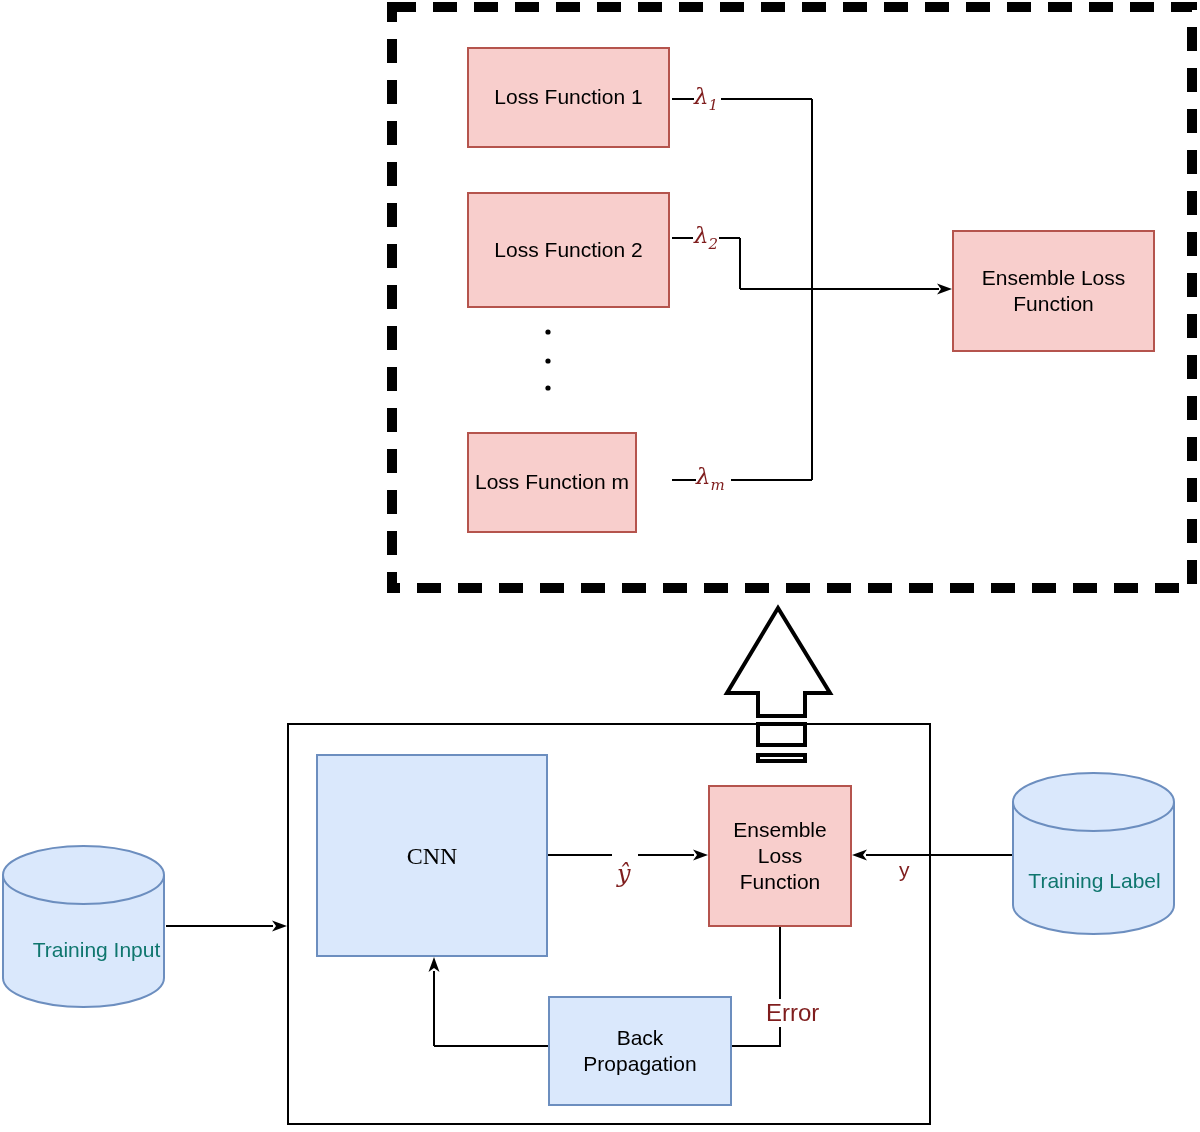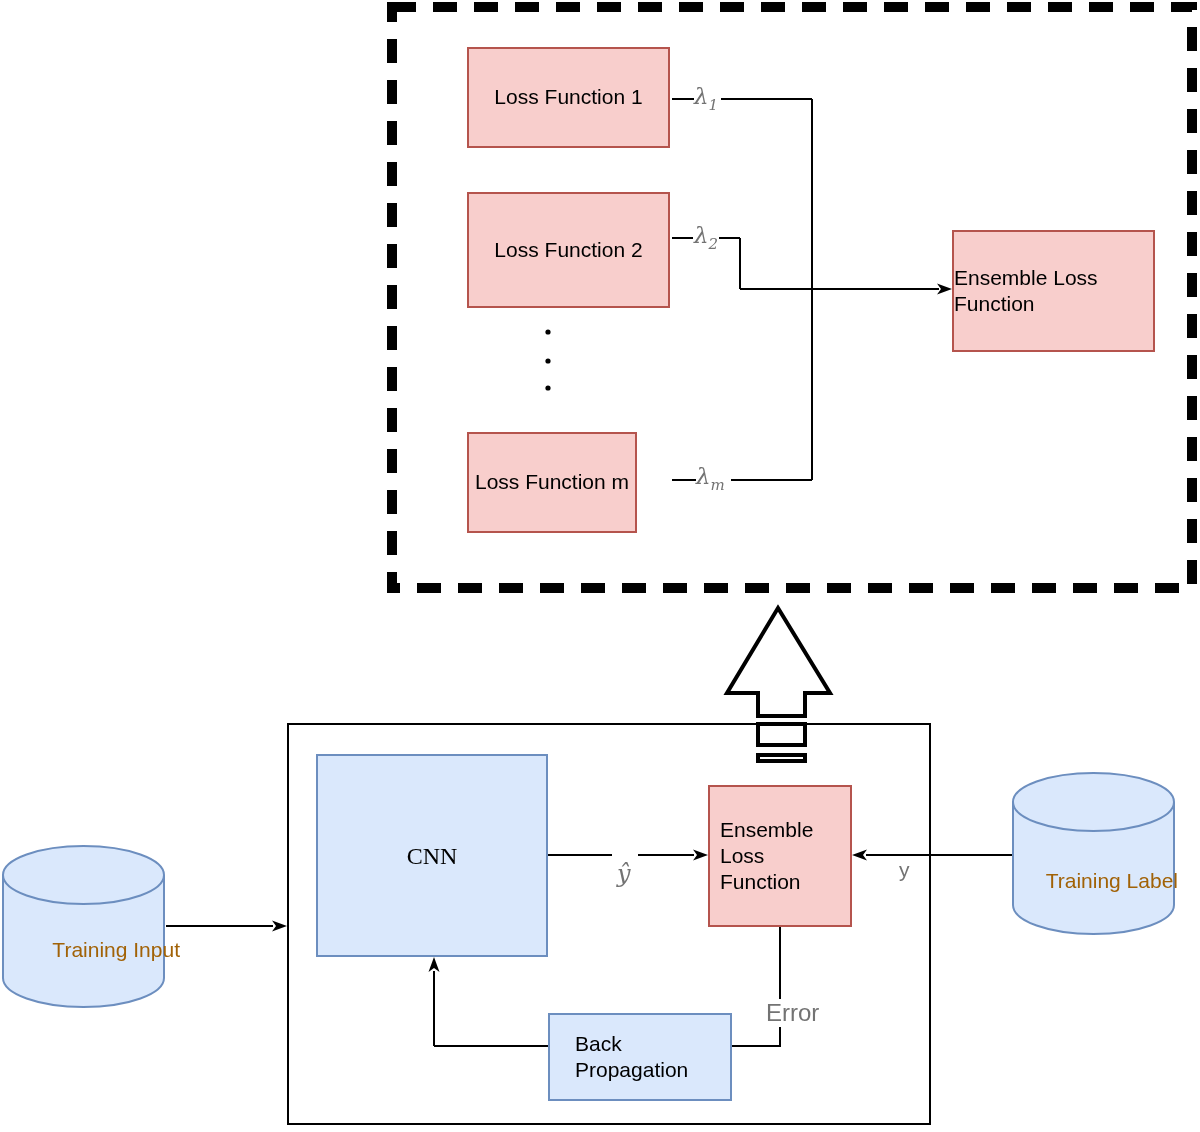--- a/index.html
+++ b/index.html
@@ -6,34 +6,34 @@
     --pink-fill:#f8cecc; --pink-stroke:#b5544d;
     --blue-fill:#dae8fc; --blue-stroke:#6c8ebf;
     --line-color:#000000; --bg:#ffffff;
   }
   *{margin:0;padding:0;box-sizing:border-box;}
   body{background:var(--bg);font-family:"Liberation Sans",sans-serif;}
   #canvas{position:relative;width:1200px;height:1132px;background:var(--bg);overflow:hidden;}
   
   .node{
     position:absolute;display:flex;align-items:center;justify-content:center;
-    font-size:21px;line-height:1.25;color:#000;z-index:3;
+    text-align:center;font-size:21px;line-height:1.25;color:#000;z-index:3;
   }
   .pink{background:var(--pink-fill);border:2px solid var(--pink-stroke);}
   .blue{background:var(--blue-fill);border:2px solid var(--blue-stroke);}
   .outer-box{
     position:absolute;left:287px;top:723px;width:644px;height:402px;
     border:2px solid var(--line-color);background:transparent;z-index:1;
   }
   #connectors{position:absolute;left:0;top:0;z-index:2;}
   .cyl{position:absolute;z-index:3;}
   .cyl-label{
-    position:absolute;z-index:4;text-align:right;font-size:21px;color:#a16207;
+    position:absolute;z-index:4;text-align:center;font-size:21px;color:#0f766e;
   }
-  .float-label{position:absolute;z-index:4;color:#737373;text-align:center;}
+  .float-label{position:absolute;z-index:4;color:#7f1d1d;text-align:center;}
   .math{font-family:"DejaVu Serif",serif;font-style:italic;font-size:23px;}
   .math sub{font-size:15px;font-style:italic;}
   .error-label{background:var(--bg);font-size:24px;padding:0 3px;}
   .cnn-label{font-size:24px;font-family:Liberation Serif, serif;}
   .ens-small span{display:inline-block;width:120px;}
 </style>
 </head>
 <body>
 
 <div id="canvas">
@@ -105,21 +105,21 @@
   <div class="float-label math" style="left:696px;top:463px;"><span>λ</span><sub>m</sub></div>
 
   <div class="node blue" style="left:316px;top:754px;width:232px;height:203px;">
     <span class="cnn-label">CNN</span>
   </div>
 
   <div class="node pink ens-small" style="left:708px;top:785px;width:144px;height:142px;">
     <span>Ensemble Loss Function</span>
   </div>
 
-  <div class="node blue" style="left:548px;top:996px;width:184px;height:88px;margin-top:17px;">
+  <div class="node blue" style="left:548px;top:996px;width:184px;height:110px;">
     <span style="display:inline-block;width:130px;">Back Propagation</span>
   </div>
 
   <div class="cyl" style="left:1px;top:844px;width:167px;height:166px;">
     <svg width="167" height="166" viewBox="0 0 167 166">
       <path d="M2,31 a80.5,29 0 0,1 161,0 v103 a80.5,29 0 0,1 -161,0 z" fill="#dae8fc" stroke="#6c8ebf" stroke-width="2"></path>
       <path d="M2,31 a80.5,29 0 0,0 161,0" fill="none" stroke="#6c8ebf" stroke-width="2"></path>
     </svg>
   </div>
   <div class="cyl-label" style="left:1px;top:938px;width:167px;margin-left:12px;">Training Input</div>

